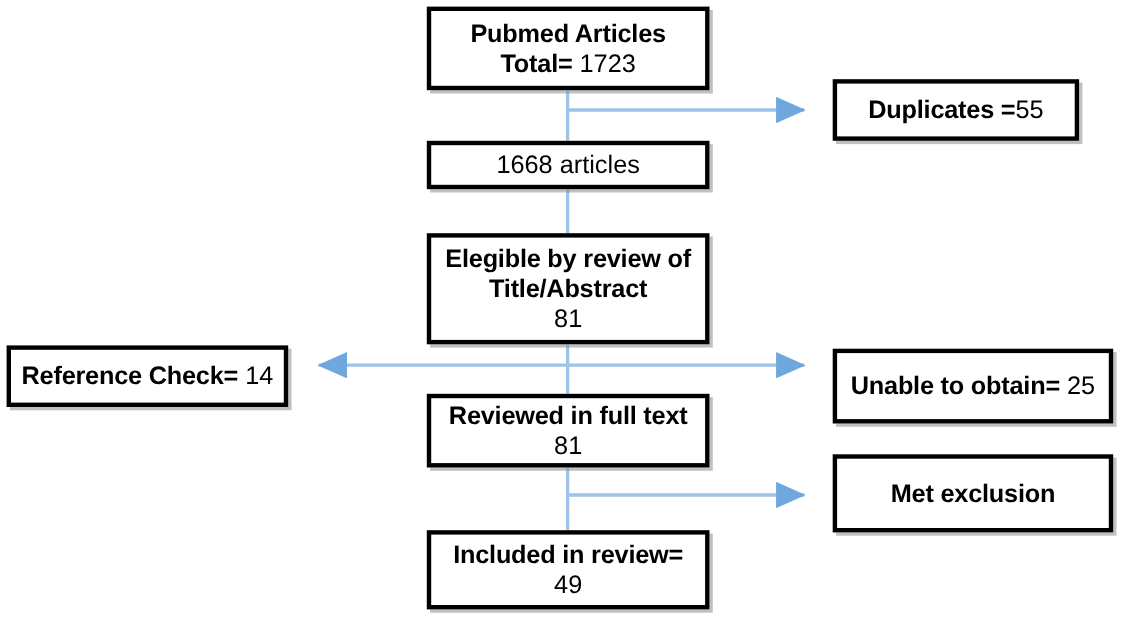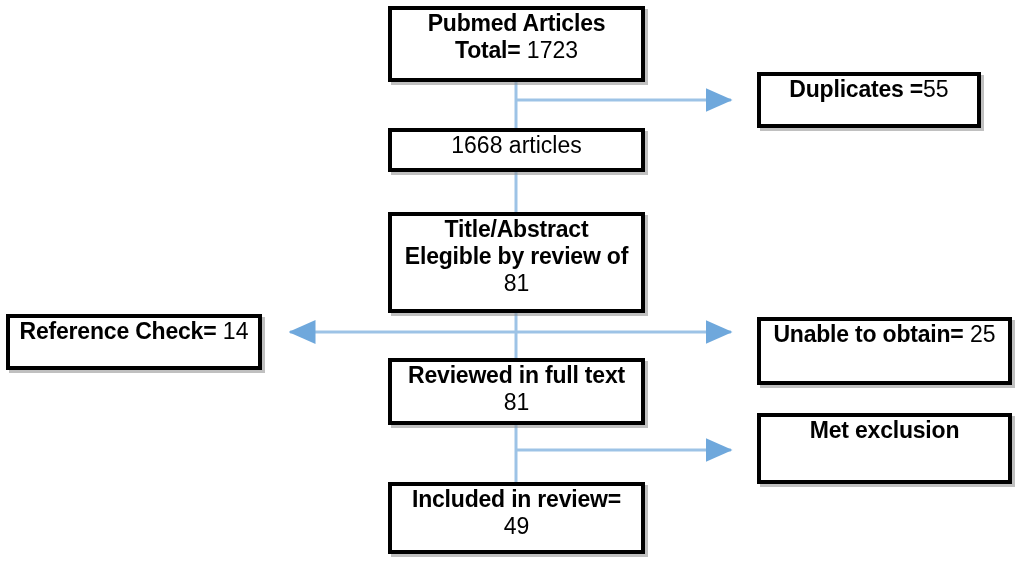--- a/index.html
+++ b/index.html
@@ -23,20 +23,21 @@
   
   .node {
     position: absolute;
     box-sizing: border-box;
     background: #ffffff;
     border: 4px solid #000000;
     box-shadow: 3px 3px 0 0 rgba(140,140,140,0.55);
     display: flex;
     flex-direction: column;
     align-items: center;
+    justify-content: center;
     text-align: center;
     color: #000000;
     line-height: 1.18;
   }
   .node .line {
     display: block;
     white-space: nowrap;
   }
   .b {
     font-weight: bold;
@@ -106,24 +107,24 @@
   </div>
 
   <div class="node" style="left:388px; top:128px; width:257px; height:44px;">
     <span class="line">
       <span class="r">1668 articles</span>
     </span>
   </div>
 
   <div class="node" style="left:388px; top:212px; width:257px; height:101px;">
     <span class="line">
-      <span class="b">Title/Abstract</span>
+      <span class="b">Elegible by review of</span>
     </span>
     <span class="line">
-      <span class="b">Elegible by review of</span>
+      <span class="b">Title/Abstract</span>
     </span>
     <span class="line">
       <span class="r">81</span>
     </span>
   </div>
 
   <div class="node" style="left:6px; top:314px; width:256px; height:56px;">
     <span class="line">
       <span class="b">Reference Check=</span><span class="r">&nbsp;</span><span class="r">14</span>
     </span>

